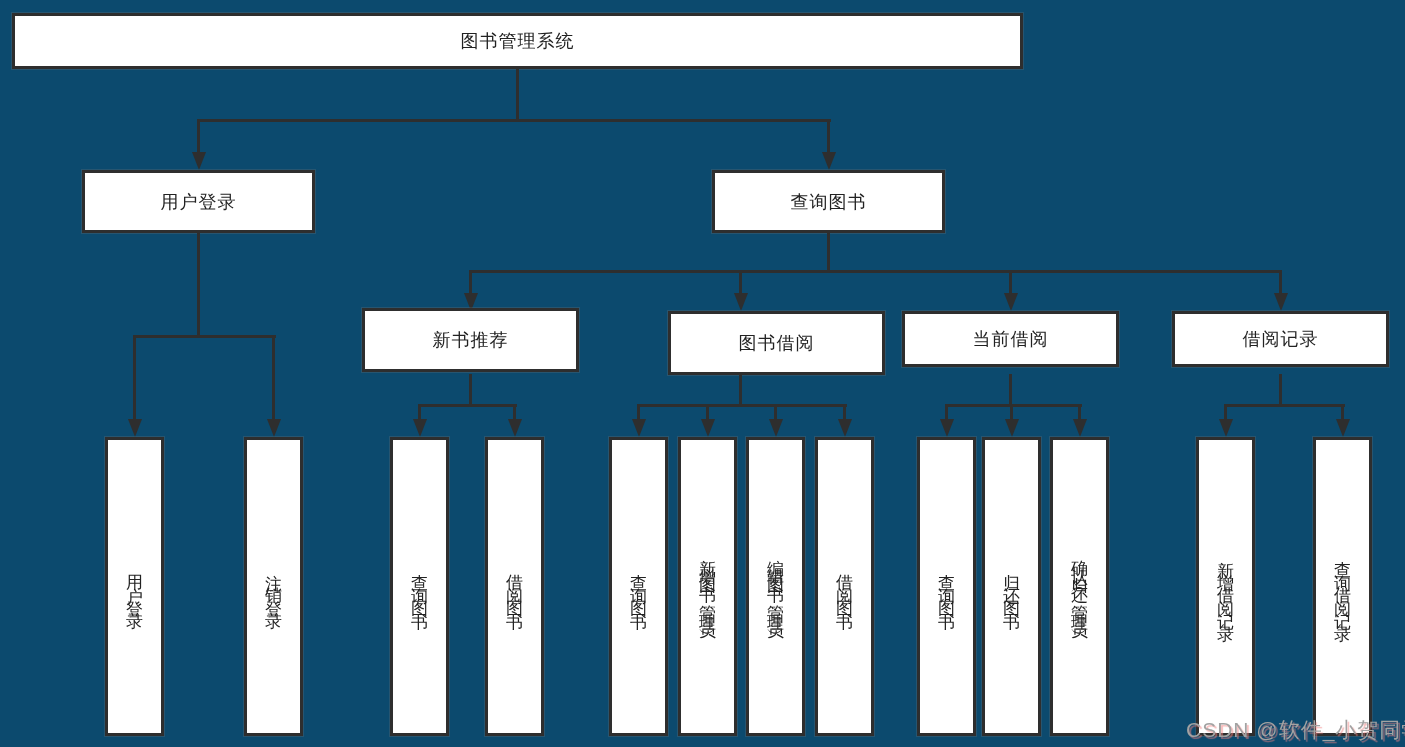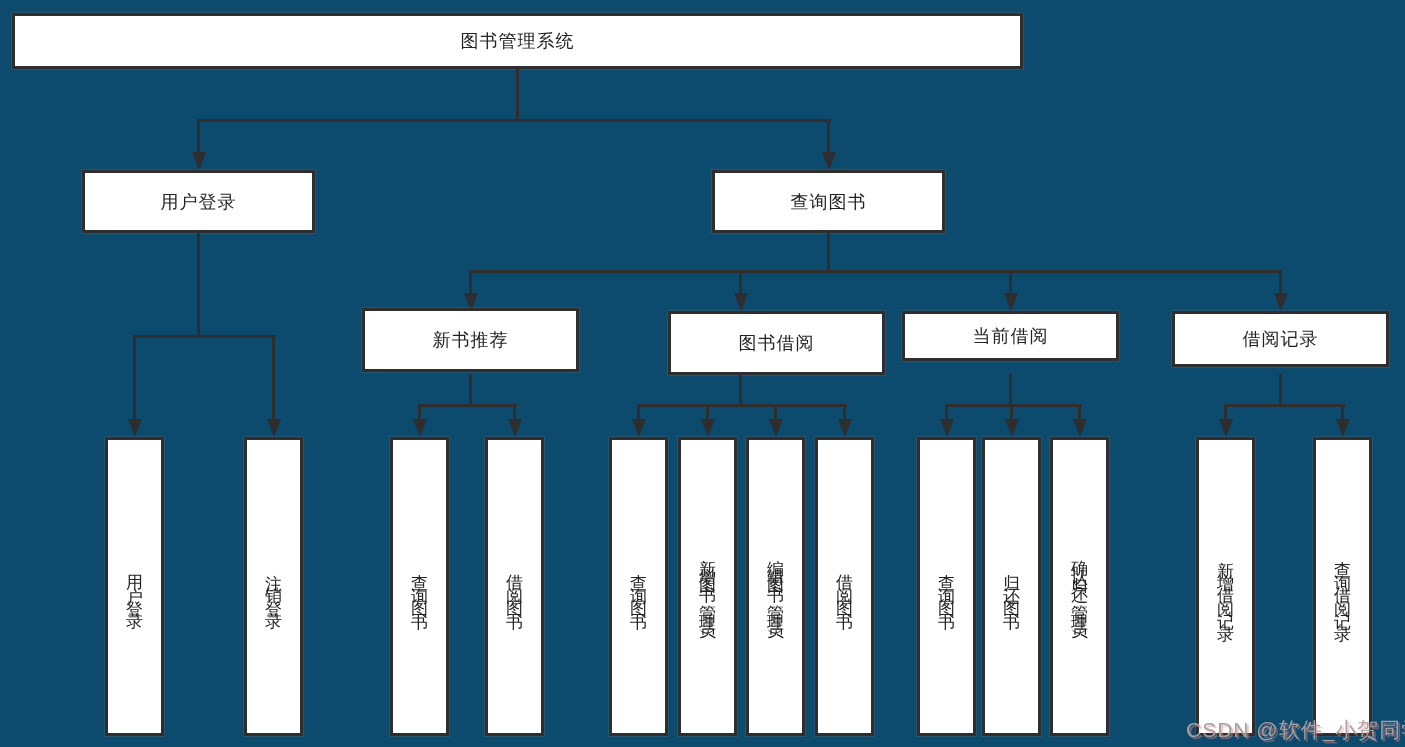--- a/index.html
+++ b/index.html
@@ -102,21 +102,21 @@
   <div class="arr" style="left:1004px;top:293px;"></div>
   <div class="vl" style="left:1279px;top:270px;height:27px;"></div>
   <div class="arr" style="left:1274px;top:293px;"></div>
 
   <div class="node" style="left:362px;top:308px;width:217px;height:64px;">
     <span>新书推荐</span>
   </div>
   <div class="node" style="left:632px;top:311px;width:217px;height:64px;margin-left:36px;">
     <span>图书借阅</span>
   </div>
-  <div class="node" style="left:902px;top:311px;width:217px;height:50px;">
+  <div class="node" style="left:902px;top:311px;width:217px;height:56px;">
     <span>当前借阅</span>
   </div>
   <div class="node" style="left:1172px;top:311px;width:217px;height:56px;">
     <span>借阅记录</span>
   </div>
 
   <div class="vl" style="left:469px;top:374px;height:33px;"></div>
   <div class="hl" style="left:418px;top:404px;width:99px;"></div>
   <div class="vl" style="left:418px;top:404px;height:19px;"></div>
   <div class="arr" style="left:413px;top:419px;"></div>

